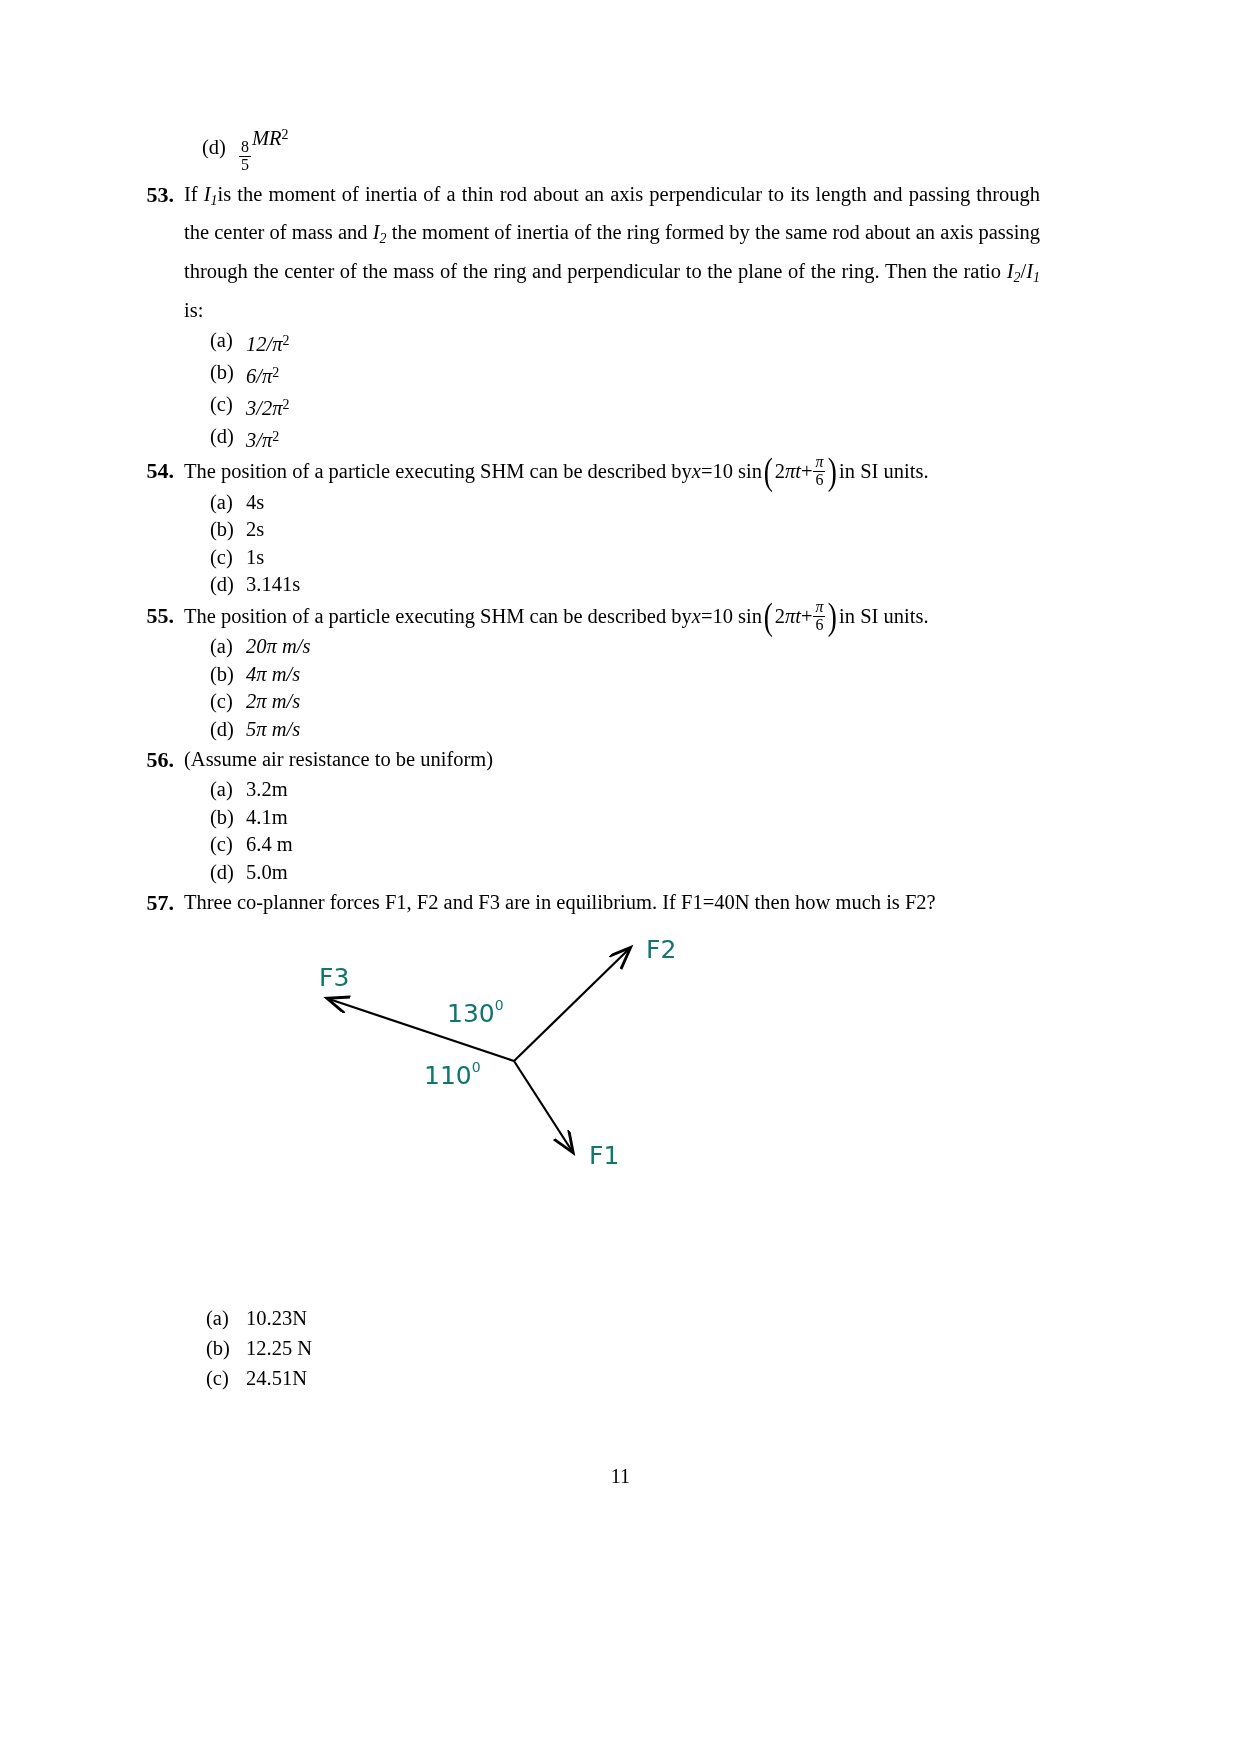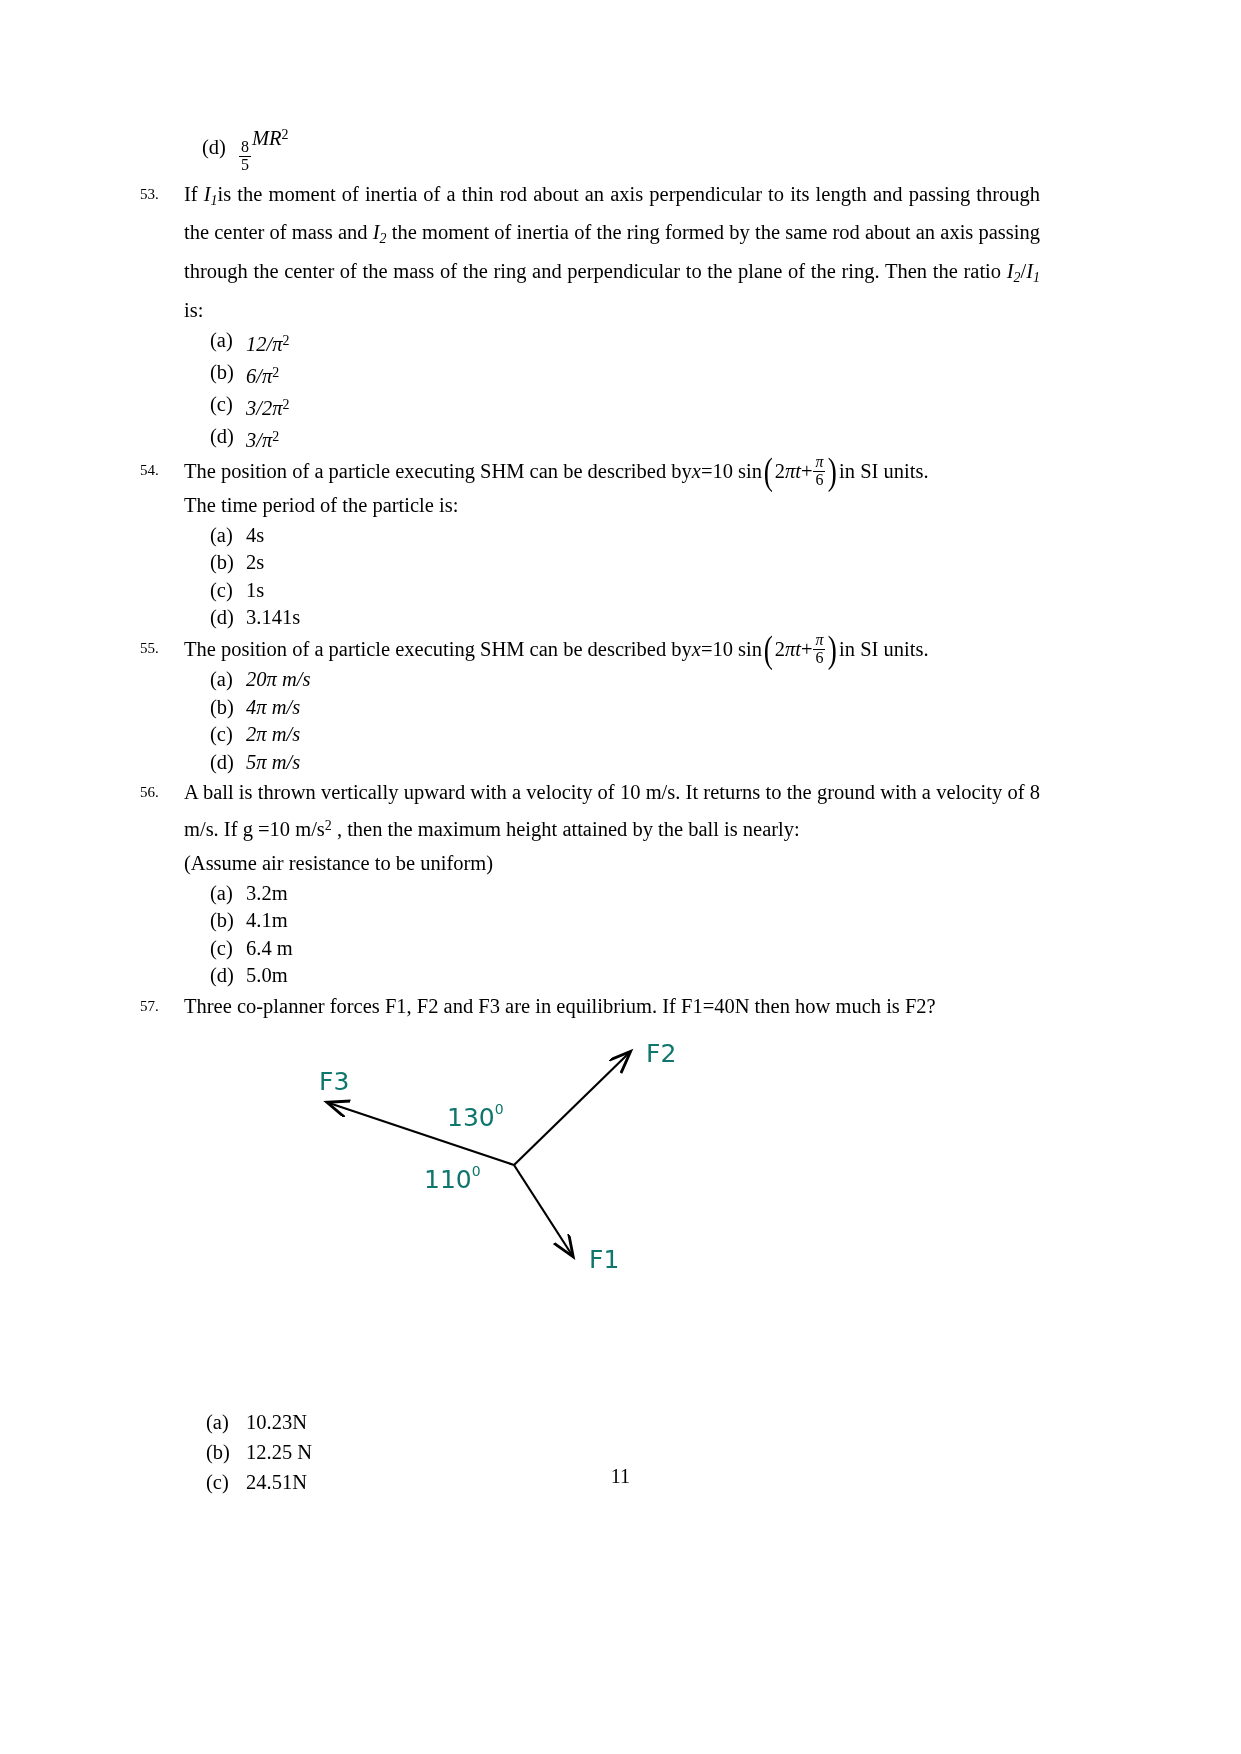--- a/index.html
+++ b/index.html
@@ -31,24 +31,26 @@
 
   
   .qblock {
     display: flex;
     align-items: flex-start;
     margin-bottom: 0;
   }
   .qnum {
     width: 44px;
     flex: 0 0 44px;
-    font-size: 15px;
+    text-align: right;
+    font-size: 22px;
     line-height: 33px;
     padding-right: 10px;
     box-sizing: border-box;
+    font-weight: bold;
   }
   .qbody {
     flex: 1 1 auto;
     font-size: 20.5px;
     line-height: 33px;
     text-align: left;
   }
   .qtext {
     text-align: justify;
     text-justify: inter-word;
@@ -197,62 +199,20 @@
           <li class="opt">
             <span class="opt-tag">(d)</span>
             <span class="opt-val"><span class="mi">3/</span><span class="mi">π</span><span class="sup">2</span></span>
           </li>
         </ul>
       </div>
     </div>
 
     <div class="qblock">
       <div class="qnum">54.</div>
-      <div class="qbody">
-        <div class="qtext piecebox">
-            <span>The position of a particle executing SHM can be described by </span>
-            <span class="mi">x</span>
-            <span> = </span>
-            <span>10 sin</span>
-            <span class="bigparen">(</span>
-            <span>2</span>
-            <span class="mi">π</span>
-            <span class="mi">t</span>
-            <span> + </span>
-            <span class="frac">
-              <span class="num mi">π</span>
-              <span class="den">6</span>
-            </span>
-            <span class="bigparen">)</span>
-            <span> in SI units.</span>
-          </div>
-        <div class="qtext">The time period of the particle is:</div>
-        <ul class="opts">
-          <li class="opt">
-            <span class="opt-tag">(a)</span>
-            <span class="opt-val">4s</span>
-          </li>
-          <li class="opt">
-            <span class="opt-tag">(b)</span>
-            <span class="opt-val">2s</span>
-          </li>
-          <li class="opt">
-            <span class="opt-tag">(c)</span>
-            <span class="opt-val">1s</span>
-          </li>
-          <li class="opt">
-            <span class="opt-tag">(d)</span>
-            <span class="opt-val">3.141s</span>
-          </li>
-        </ul>
-      </div>
-    </div>
-
-    <div class="qblock">
-      <div class="qnum">55.</div>
       <div class="qbody">
         <div class="qtext piecebox">
             <span>The position of a particle executing SHM can be described by </span>
             <span class="mi">x</span>
             <span> = </span>
             <span>10 sin</span>
             <span class="bigparen">(</span>
             <span>2</span>
             <span class="mi">π</span>
             <span class="mi">t</span>
@@ -260,20 +220,61 @@
             <span class="frac">
               <span class="num mi">π</span>
               <span class="den">6</span>
             </span>
             <span class="bigparen">)</span>
             <span> in SI units.</span>
           </div>
         <ul class="opts">
           <li class="opt">
             <span class="opt-tag">(a)</span>
+            <span class="opt-val">4s</span>
+          </li>
+          <li class="opt">
+            <span class="opt-tag">(b)</span>
+            <span class="opt-val">2s</span>
+          </li>
+          <li class="opt">
+            <span class="opt-tag">(c)</span>
+            <span class="opt-val">1s</span>
+          </li>
+          <li class="opt">
+            <span class="opt-tag">(d)</span>
+            <span class="opt-val">3.141s</span>
+          </li>
+        </ul>
+      </div>
+    </div>
+
+    <div class="qblock">
+      <div class="qnum">55.</div>
+      <div class="qbody">
+        <div class="qtext piecebox">
+            <span>The position of a particle executing SHM can be described by </span>
+            <span class="mi">x</span>
+            <span> = </span>
+            <span>10 sin</span>
+            <span class="bigparen">(</span>
+            <span>2</span>
+            <span class="mi">π</span>
+            <span class="mi">t</span>
+            <span> + </span>
+            <span class="frac">
+              <span class="num mi">π</span>
+              <span class="den">6</span>
+            </span>
+            <span class="bigparen">)</span>
+            <span> in SI units.</span>
+          </div>
+        <ul class="opts">
+          <li class="opt">
+            <span class="opt-tag">(a)</span>
             <span class="opt-val mi-b">20π m/s</span>
           </li>
           <li class="opt">
             <span class="opt-tag">(b)</span>
             <span class="opt-val mi-b">4π m/s</span>
           </li>
           <li class="opt">
             <span class="opt-tag">(c)</span>
             <span class="opt-val mi-b">2π m/s</span>
           </li>
@@ -281,21 +282,20 @@
             <span class="opt-tag">(d)</span>
             <span class="opt-val mi-b">5π m/s</span>
           </li>
         </ul>
       </div>
     </div>
 
     <div class="qblock">
       <div class="qnum">56.</div>
       <div class="qbody">
-        <div class="qtext"><span>A ball is thrown vertically upward with a velocity of 10 m/s. It returns to the ground with a velocity of 8 m/s. If g =10 m/s</span><span class="sup">2</span><span> , then the maximum height attained by the ball is nearly:</span></div>
         <div class="qtext">(Assume air resistance to be uniform)</div>
         <ul class="opts">
           <li class="opt">
             <span class="opt-tag">(a)</span>
             <span class="opt-val">3.2m</span>
           </li>
           <li class="opt">
             <span class="opt-tag">(b)</span>
             <span class="opt-val">4.1m</span>
           </li>

